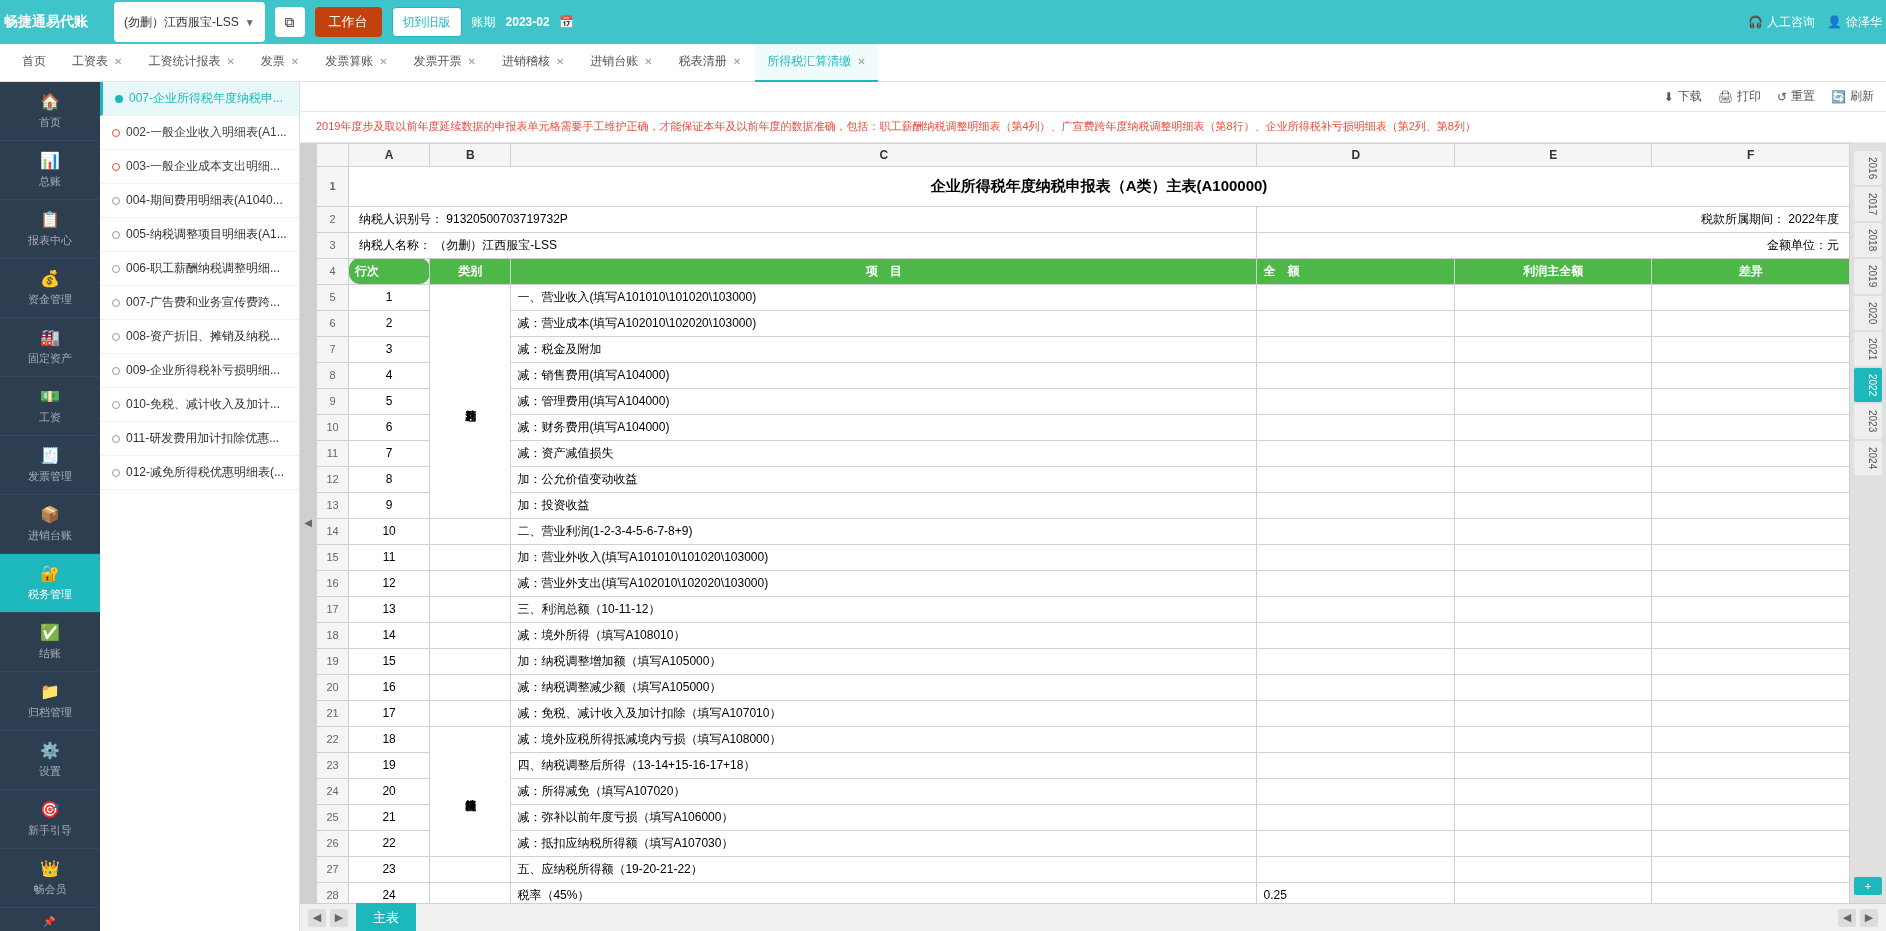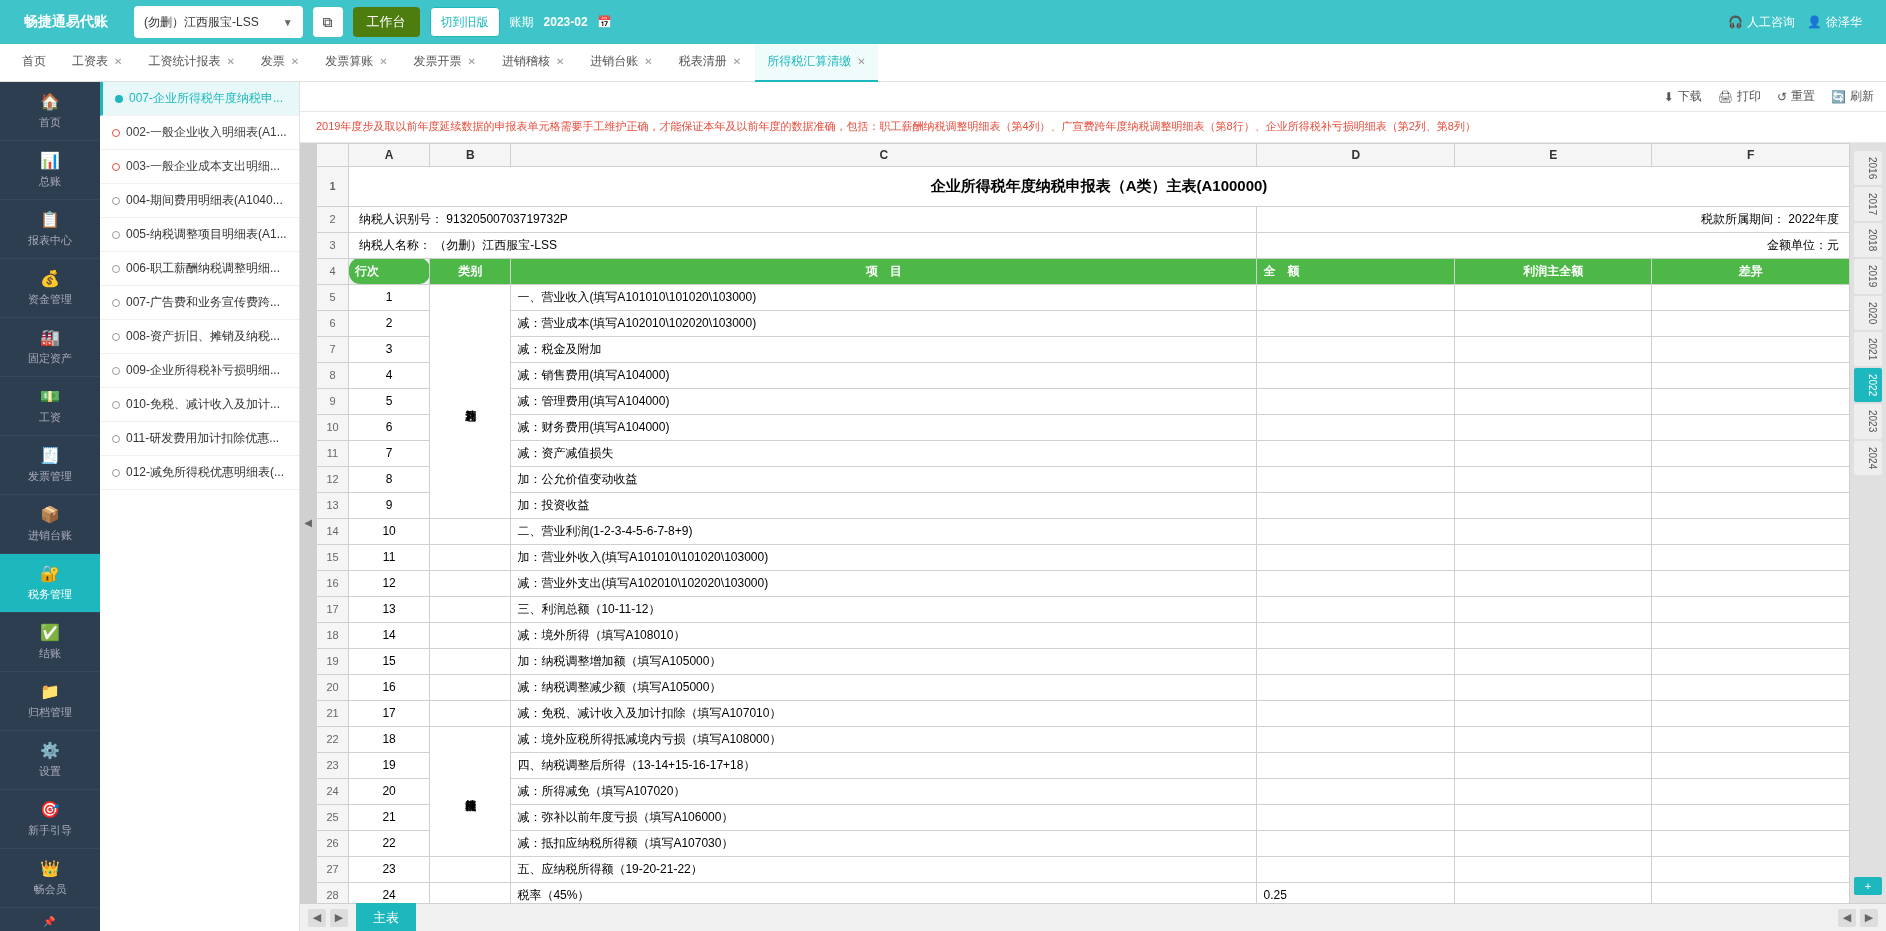--- a/index.html
+++ b/index.html
@@ -1,26 +1,26 @@
 <!DOCTYPE html>
 <html><head>
   <meta charset="utf-8">
   <style>
     * { box-sizing: border-box; margin: 0; padding: 0; }
     body { font-family: 'Microsoft YaHei', Arial, sans-serif; font-size: 12px; background: #f0f2f5; display: flex; flex-direction: column; height: 931px; overflow: hidden; }
 
     
-    .top-bar { display: flex; align-items: center; background: #3fc5c9; height: 44px; padding: 0 24px; gap: 10px; flex-shrink: 0; }
+    .top-bar { display: flex; align-items: center; background: #3fc5c9; height: 44px; padding: 0 4px; gap: 10px; flex-shrink: 0; }
     .logo-area { display: flex; align-items: center; gap: 6px; min-width: 100px; }
     .logo-text { color: white; font-size: 14px; font-weight: bold; white-space: nowrap; }
-    .company-selector { display: flex; align-items: center; background: white; border-radius: 4px; padding: 4px 10px; gap: 24px; cursor: pointer; height: 32px; }
+    .company-selector { display: flex; align-items: center; background: white; border-radius: 4px; padding: 4px 10px; gap: 6px; cursor: pointer; height: 40px; }
     .company-name { font-size: 12px; color: #333; }
     .chevron-down { color: #666; font-size: 10px; }
     .icon-btn { background: white; border: none; border-radius: 4px; width: 30px; height: 30px; display: flex; align-items: center; justify-content: center; cursor: pointer; color: #333; font-size: 14px; }
-    .work-btn { background: #4d7c0f; color: white; border: none; border-radius: 4px; padding: 4px 14px; cursor: pointer; font-size: 13px; height: 30px; }
+    .work-btn { background: #c2410c; color: white; border: none; border-radius: 4px; padding: 4px 14px; cursor: pointer; font-size: 13px; height: 30px; }
     .switch-btn { background: white; color: #1db8bd; border: 1px solid #1db8bd; border-radius: 4px; padding: 4px 10px; cursor: pointer; font-size: 12px; height: 30px; }
     .period-label { color: white; font-size: 12px; }
     .period-value { color: white; font-size: 12px; font-weight: bold; }
     .top-right { margin-left: auto; display: flex; align-items: center; gap: 12px; }
     .top-right-item { color: white; font-size: 12px; display: flex; align-items: center; gap: 4px; cursor: pointer; }
 
     
     .tab-bar { display: flex; align-items: center; background: #fff; border-bottom: 1px solid #e0e0e0; height: 38px; padding: 0 10px; flex-shrink: 0; gap: 2px; }
     .tab { display: flex; align-items: center; padding: 0 12px; height: 38px; font-size: 12px; color: #555; cursor: pointer; border-bottom: 2px solid transparent; gap: 6px; white-space: nowrap; }
     .tab.active { color: #1db8bd; border-bottom: 2px solid #1db8bd; background: #f0fbfb; }

